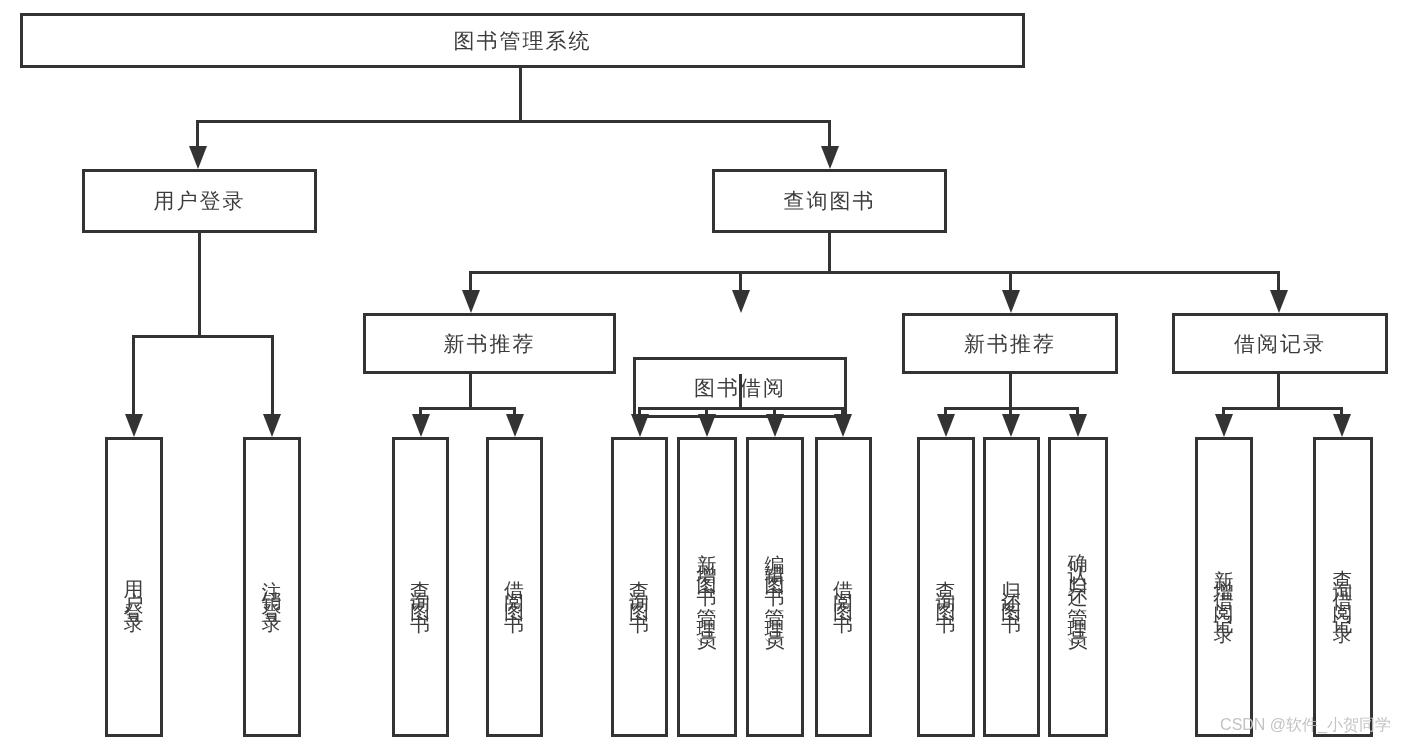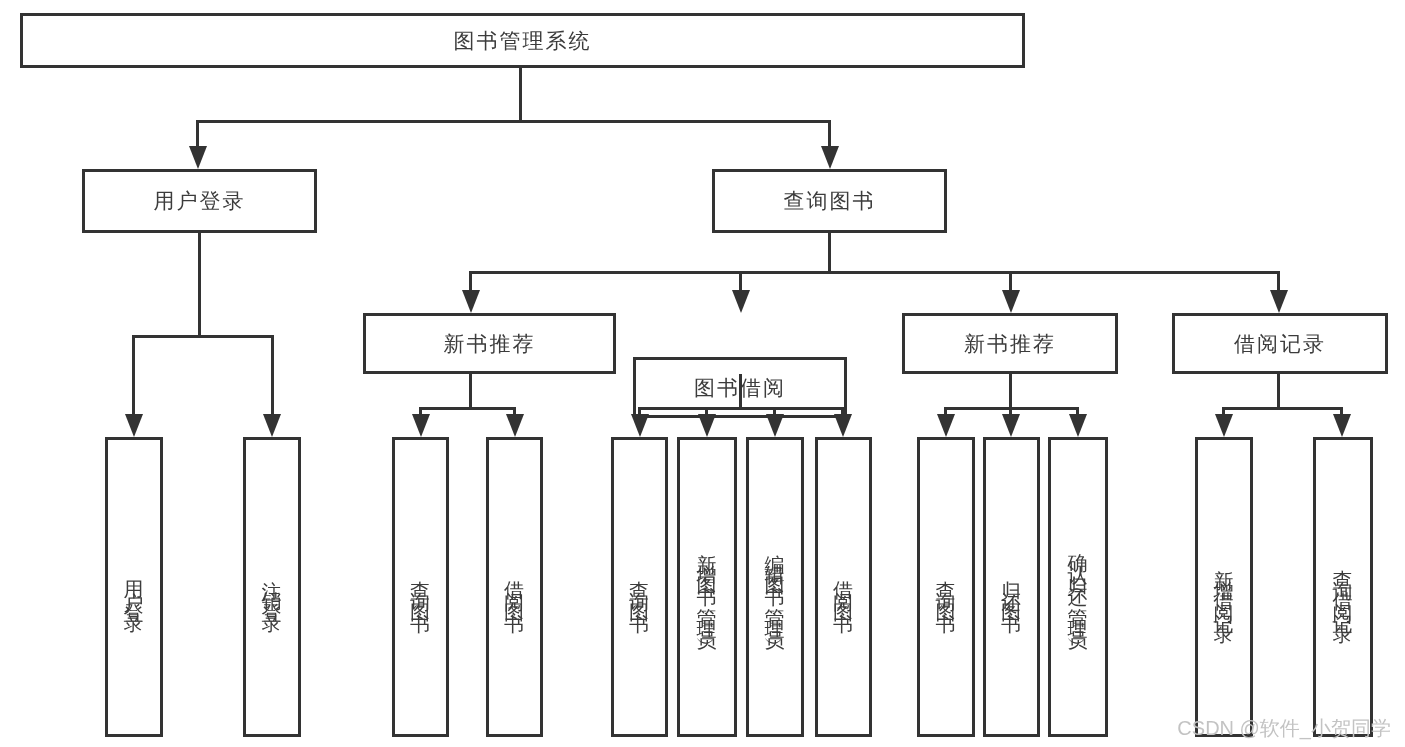--- a/index.html
+++ b/index.html
@@ -48,21 +48,21 @@
     position: absolute;
     width: 0; height: 0;
     border-left: 9px solid transparent;
     border-right: 9px solid transparent;
     border-top: 23px solid var(--line);
   }
   .watermark {
     position: absolute;
     right: 14px;
     top: 715px;
-    font-size: 20px;
+    font-size: 16px;
     color: var(--wm);
     white-space: nowrap;
   }
 </style>
 </head>
 <body>
 
 <div class="stage">
 
   <div class="box" style="left:20px; top:13px; width:1005px; height:55px;">

